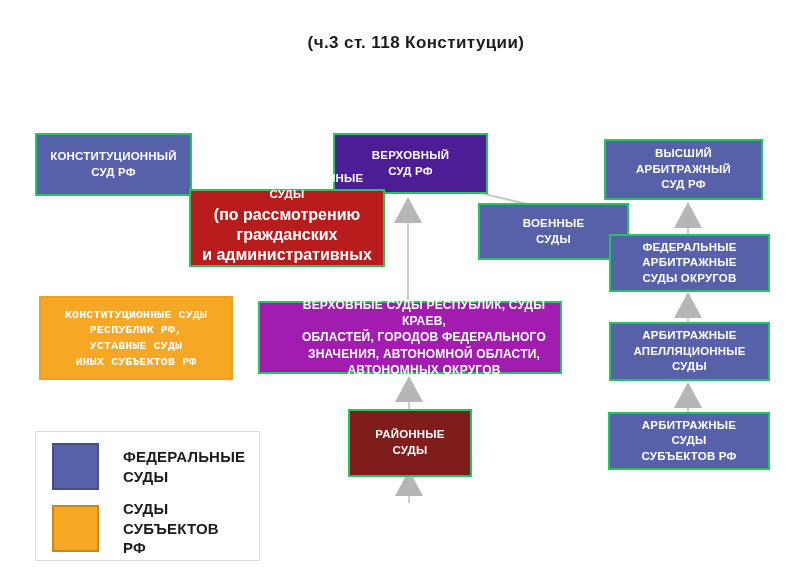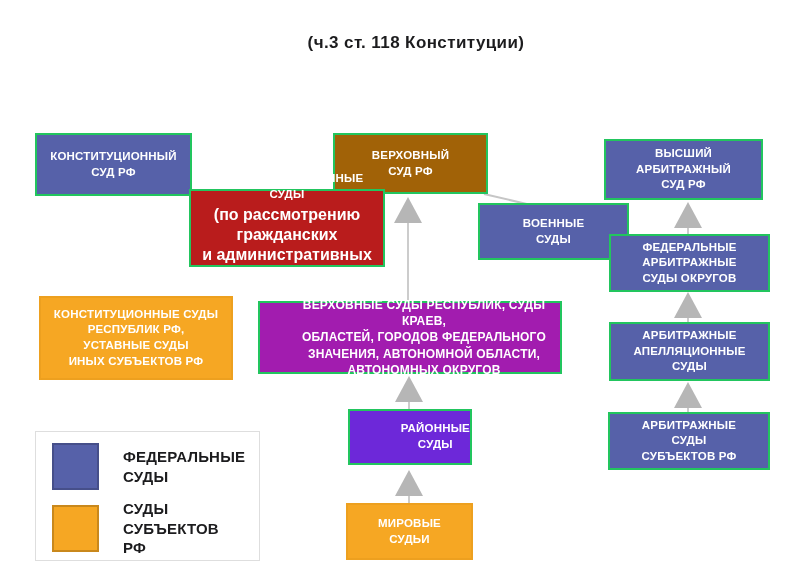--- a/index.html
+++ b/index.html
@@ -23,21 +23,21 @@
     position: absolute;
     box-sizing: border-box;
     display: flex;
     flex-direction: column;
     align-items: center;
     justify-content: center;
     text-align: center;
     color: #ffffff;
   }
   .federal { background: #5661a9; border: 2px solid #22c55e; }
-  .subject { background: #f6a723; border: 2px solid #eda01f; }
+  .subject { background: #f6a723; border: 2px solid #eda01f; font-family: Liberation Mono, monospace; }
   .box-label {
     white-space: pre-line;
     font-weight: 700;
     font-size: 11.5px;
     line-height: 1.35;
     letter-spacing: .2px;
   }
   .box-label.big { font-size: 12px; }
   .box-sublabel {
     white-space: pre-line;
@@ -113,21 +113,21 @@
   <div class="arrow-up" style="left:395px;top:470px"></div>
   <div class="arrow-up" style="left:674px;top:202px"></div>
   <div class="arrow-up" style="left:674px;top:292px"></div>
   <div class="arrow-up" style="left:674px;top:382px"></div>
 
   <div class="box federal" style="left: 35px; top: 133px; width: 157px; height: 63px; background-color: rgb(86, 97, 169);">
     <div class="box-label">КОНСТИТУЦИОННЫЙ
 СУД  РФ</div>
   </div>
 
-  <div class="box federal" style="left: 333px; top: 133px; width: 155px; height: 61px; background-color: #a16207;">
+  <div class="box federal" style="left: 333px; top: 133px; width: 155px; height: 61px; background-color: #4c1d95;">
     <div class="box-label">ВЕРХОВНЫЙ
 СУД РФ</div>
   </div>
 
   <div class="box federal" style="left: 189px; top: 189px; width: 196px; height: 78px; background-color: #b91c1c;">
     <div class="box-label">СПЕЦИАЛИЗИРОВАННЫЕ
 СУДЫ</div>
     <div class="box-sublabel">(по рассмотрению
 гражданских
 и административных дел)</div>
@@ -162,36 +162,32 @@
 СУБЪЕКТОВ РФ</div>
   </div>
 
   <div class="box federal" style="left: 258px; top: 301px; width: 304px; height: 73px; background-color: #a21caf; padding-left: 28px;">
     <div class="box-label big">ВЕРХОВНЫЕ СУДЫ РЕСПУБЛИК, СУДЫ КРАЕВ,
 ОБЛАСТЕЙ, ГОРОДОВ ФЕДЕРАЛЬНОГО
 ЗНАЧЕНИЯ, АВТОНОМНОЙ ОБЛАСТИ,
 АВТОНОМНЫХ ОКРУГОВ</div>
   </div>
 
-  <div class="box federal" style="left: 348px; top: 409px; width: 124px; height: 56px; background-color: #6d28d9; align-items: flex-end;">
+  <div class="box federal" style="left: 348px; top: 409px; width: 124px; height: 68px; background-color: #7f1d1d;">
     <div class="box-label">РАЙОННЫЕ
 СУДЫ</div>
   </div>
 
   <div class="box subject" style="left: 39px; top: 296px; width: 194px; height: 84px; background-color: rgb(246, 167, 35);">
     <div class="box-label">КОНСТИТУЦИОННЫЕ СУДЫ
 РЕСПУБЛИК РФ,
 УСТАВНЫЕ СУДЫ
 ИНЫХ СУБЪЕКТОВ РФ</div>
   </div>
 
-  <div class="box subject" style="left: 346px; top: 503px; width: 127px; height: 57px; background-color: rgb(246, 167, 35);">
-    <div class="box-label">МИРОВЫЕ
-СУДЬИ</div>
-  </div>
 
   <div class="legend" style="left:35px;top:431px;width:225px;height:130px">
     <div class="legend-item">
       <div class="swatch" style="background-color: rgb(86, 97, 169);"></div>
       <div class="legend-label">ФЕДЕРАЛЬНЫЕ
 СУДЫ</div>
     </div>
     <div class="legend-item">
       <div class="swatch" style="background-color: rgb(246, 167, 35);"></div>
       <div class="legend-label">СУДЫ

